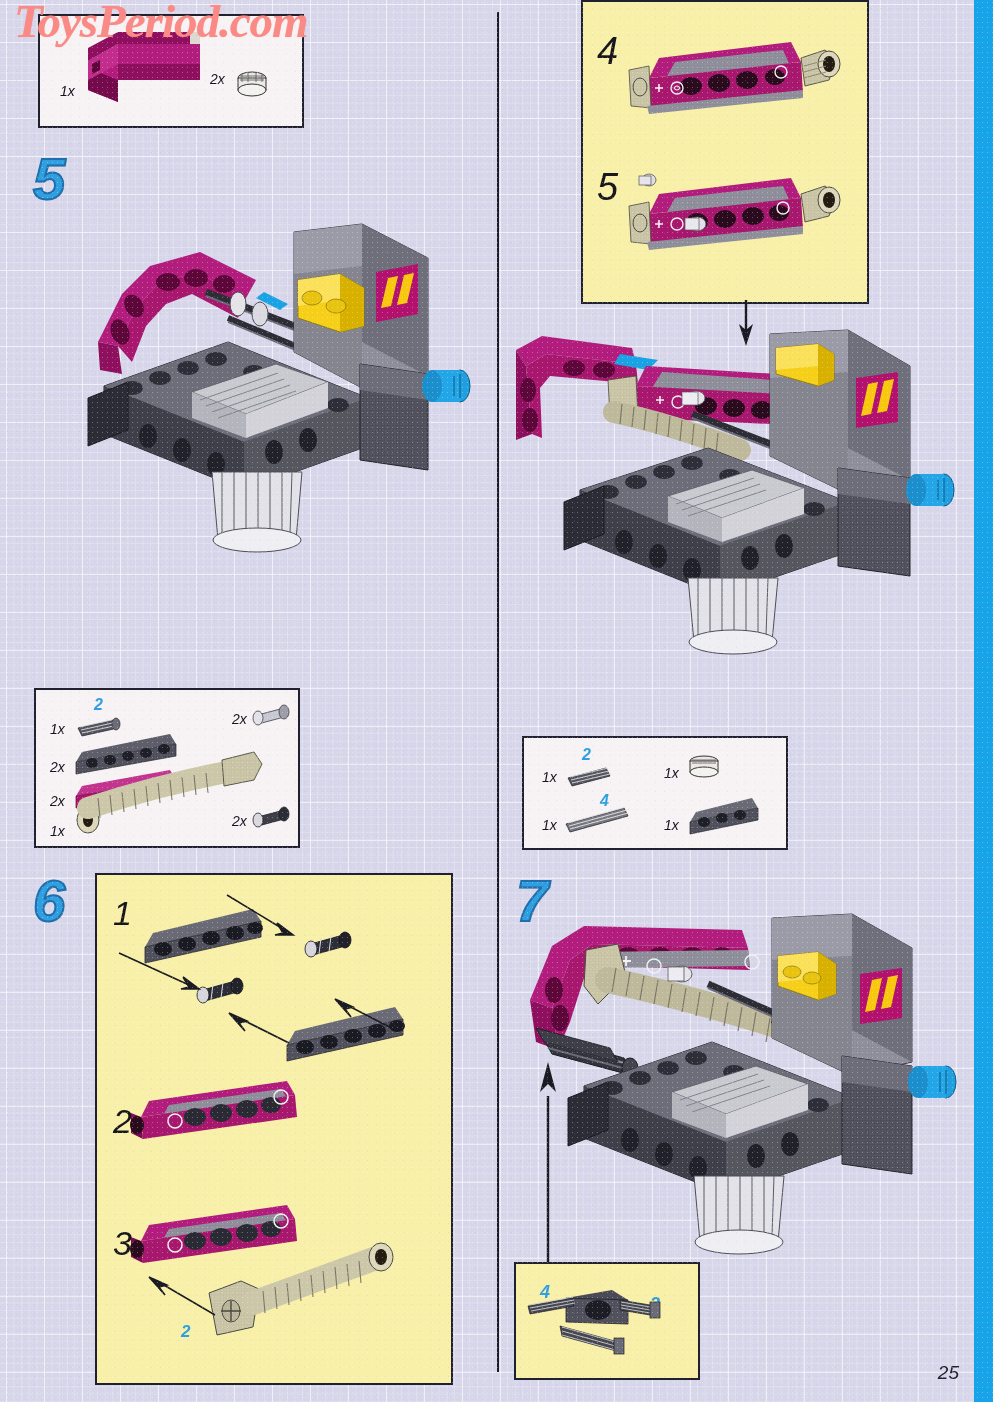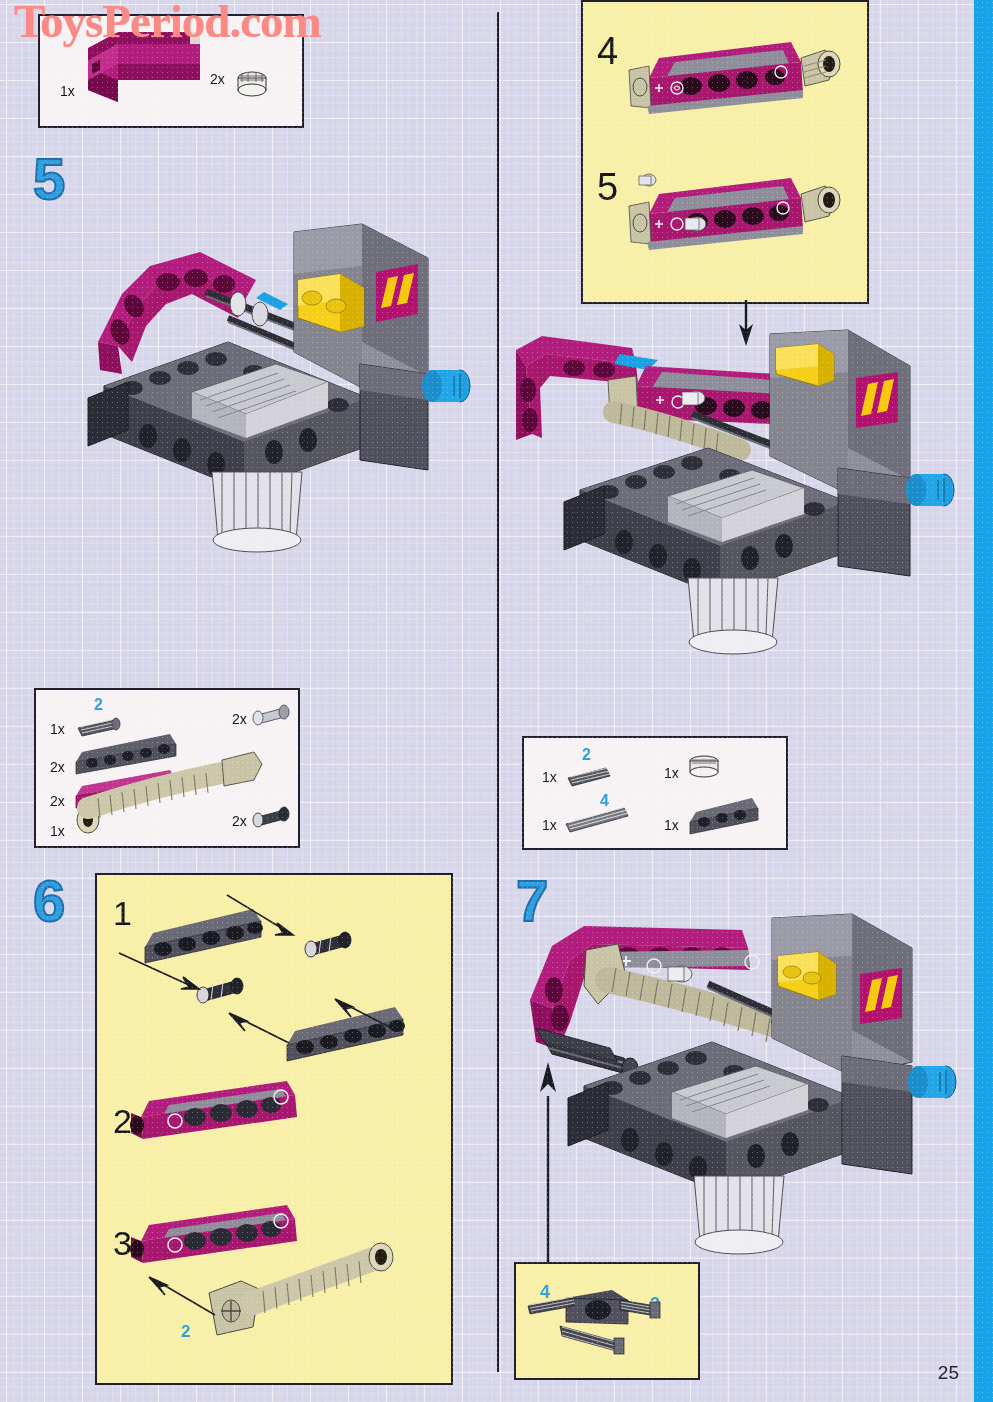--- a/index.html
+++ b/index.html
@@ -14,20 +14,21 @@
   #page{
     position:absolute;left:0;top:0;width:993px;height:1402px;
     background-color:#d6d5e9;
     background-image:
       linear-gradient(to right, rgba(255,255,255,.55) 1.5px, transparent 1.5px),
       linear-gradient(to bottom, rgba(255,255,255,.55) 1.5px, transparent 1.5px),
       linear-gradient(to right, rgba(255,255,255,.22) 1px, transparent 1px),
       linear-gradient(to bottom, rgba(255,255,255,.22) 1px, transparent 1px);
     background-size:38px 38px,38px 38px,7.6px 7.6px,7.6px 7.6px;
     background-position:6px 4px,6px 4px,6px 4px,6px 4px;
+    font-style:italic;
   }
   #page:after{ 
     content:"";position:absolute;inset:0;
     background-image:radial-gradient(rgba(255,255,255,.30) 0.6px, transparent 0.7px),
                      radial-gradient(rgba(160,155,200,.20) 0.6px, transparent 0.7px);
     background-size:5px 5px,9px 9px;
     background-position:0 0,3px 4px;
     pointer-events:none;
   }
   

